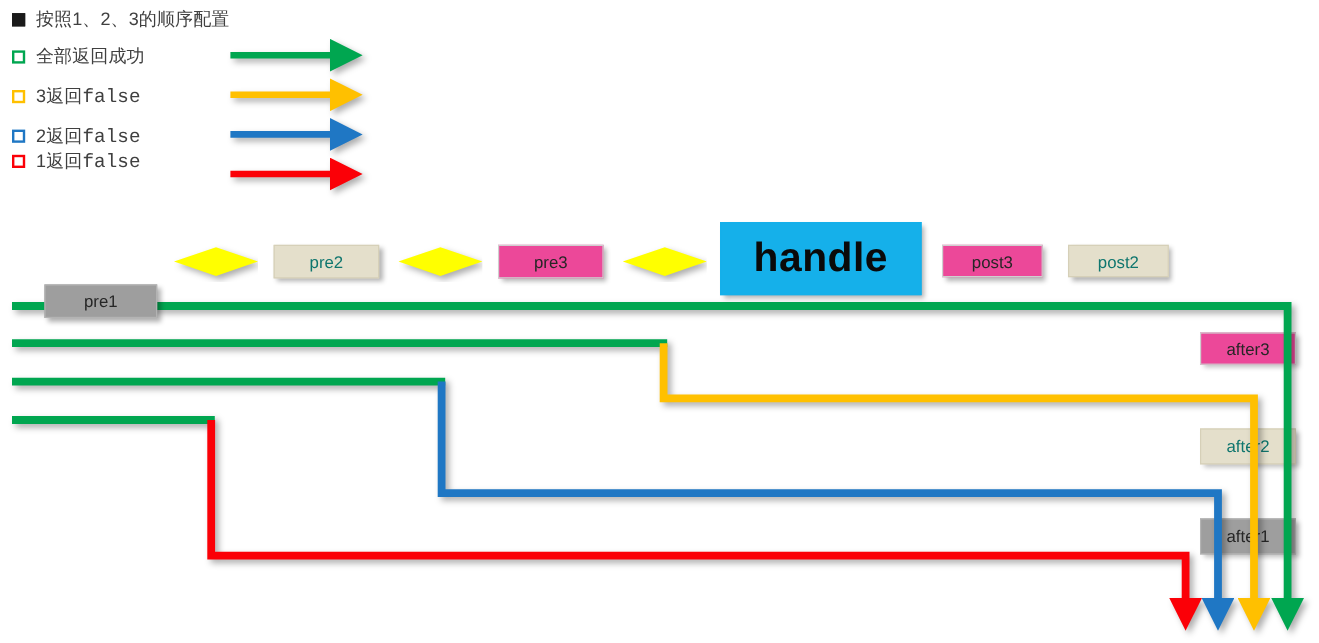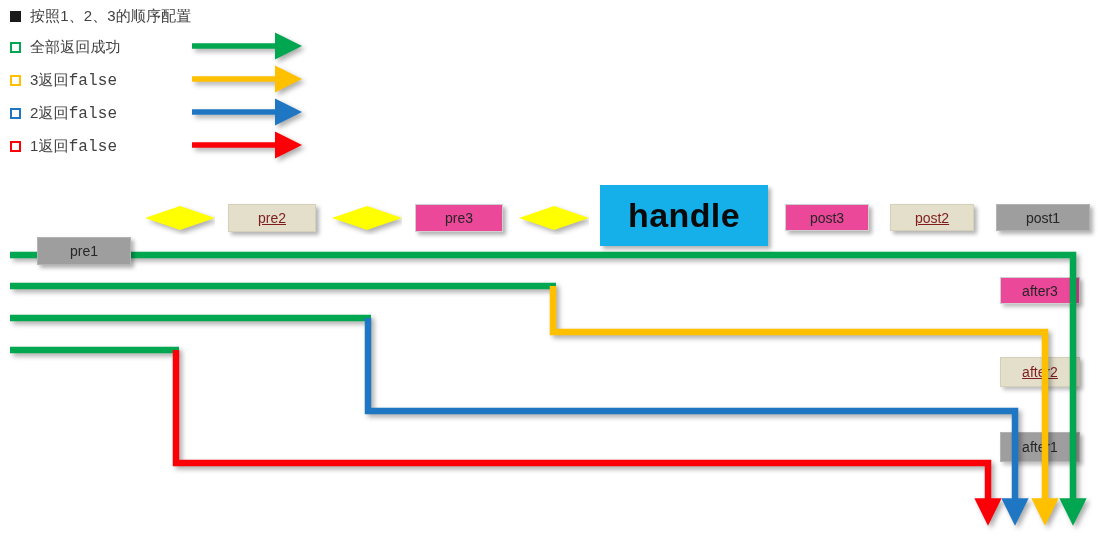--- a/index.html
+++ b/index.html
@@ -20,21 +20,21 @@
   .lg-text .mono{font-family:Liberation Mono, monospace;font-size:16px;}
 
   
   .node{
     position:absolute;box-sizing:border-box;
     display:flex;align-items:center;justify-content:center;
     font-size:14px;color:#333;
     box-shadow:3px 3px 4px rgba(0,0,0,0.30);
   }
   .node.gray-dark{background:#9e9e9e;border:1px solid #b3b3b3;color:#262626;}
-  .node.beige{background:#e4dfcb;border:1px solid #d6d0b8;color:#7f1d1d;text-decoration:underline;}
+  .node.beige{background:#e4dfcb;border:1px solid #d6d0b8;color:#0f766e;}
   .node.gray-light{background:#ec4899;border:1px solid #cfcfcf;color:#262626;}
   .node.handle{
     background:#15b0ea;border:1px solid #15b0ea;color:#0a0a0a;
     font-size:34px;letter-spacing:0.4px;
   }
   .node.after{box-shadow:3px 3px 4px rgba(0,0,0,0.25);}
 
   .diamond{position:absolute;}
 
   svg.flow{position:absolute;left:0;top:0;width:1099px;height:536px;overflow:visible;}
@@ -60,21 +60,21 @@
     <div class="legend-row" style="top:66px;">
       <span class="lg-marker hollow" style="border-color:#ffc000;"></span>
       <span class="lg-text"><span>3返回</span><span class="mono">false</span></span>
     </div>
 
     <div class="legend-row" style="top:99px;">
       <span class="lg-marker hollow" style="border-color:#1f77c4;"></span>
       <span class="lg-text"><span>2返回</span><span class="mono">false</span></span>
     </div>
 
-    <div class="legend-row" style="top:132px;">
+    <div class="legend-row" style="top:120px;">
       <span class="lg-marker hollow" style="border-color:#fb0007;"></span>
       <span class="lg-text"><span>1返回</span><span class="mono">false</span></span>
     </div>
   </div>
 
   <svg class="flow">
     <defs>
       <marker id="lg-green" markerWidth="5" markerHeight="5" refX="2.6" refY="2.5" orient="auto">
         <path d="M0,0 L5,2.5 L0,5 z" fill="#00a650"></path>
       </marker>
@@ -165,17 +165,14 @@
   </div>
 
   <div class="node gray-light" style="left:785px;top:204px;width:84px;height:27px;">
     <span>post3</span>
   </div>
 
   <div class="node beige" style="left:890px;top:204px;width:84px;height:27px;">
     <span>post2</span>
   </div>
 
-  <div class="node gray-dark" style="left:996px;top:204px;width:94px;height:27px;">
-    <span>post1</span>
-  </div>
 
 </div>
 
 </body></html>

